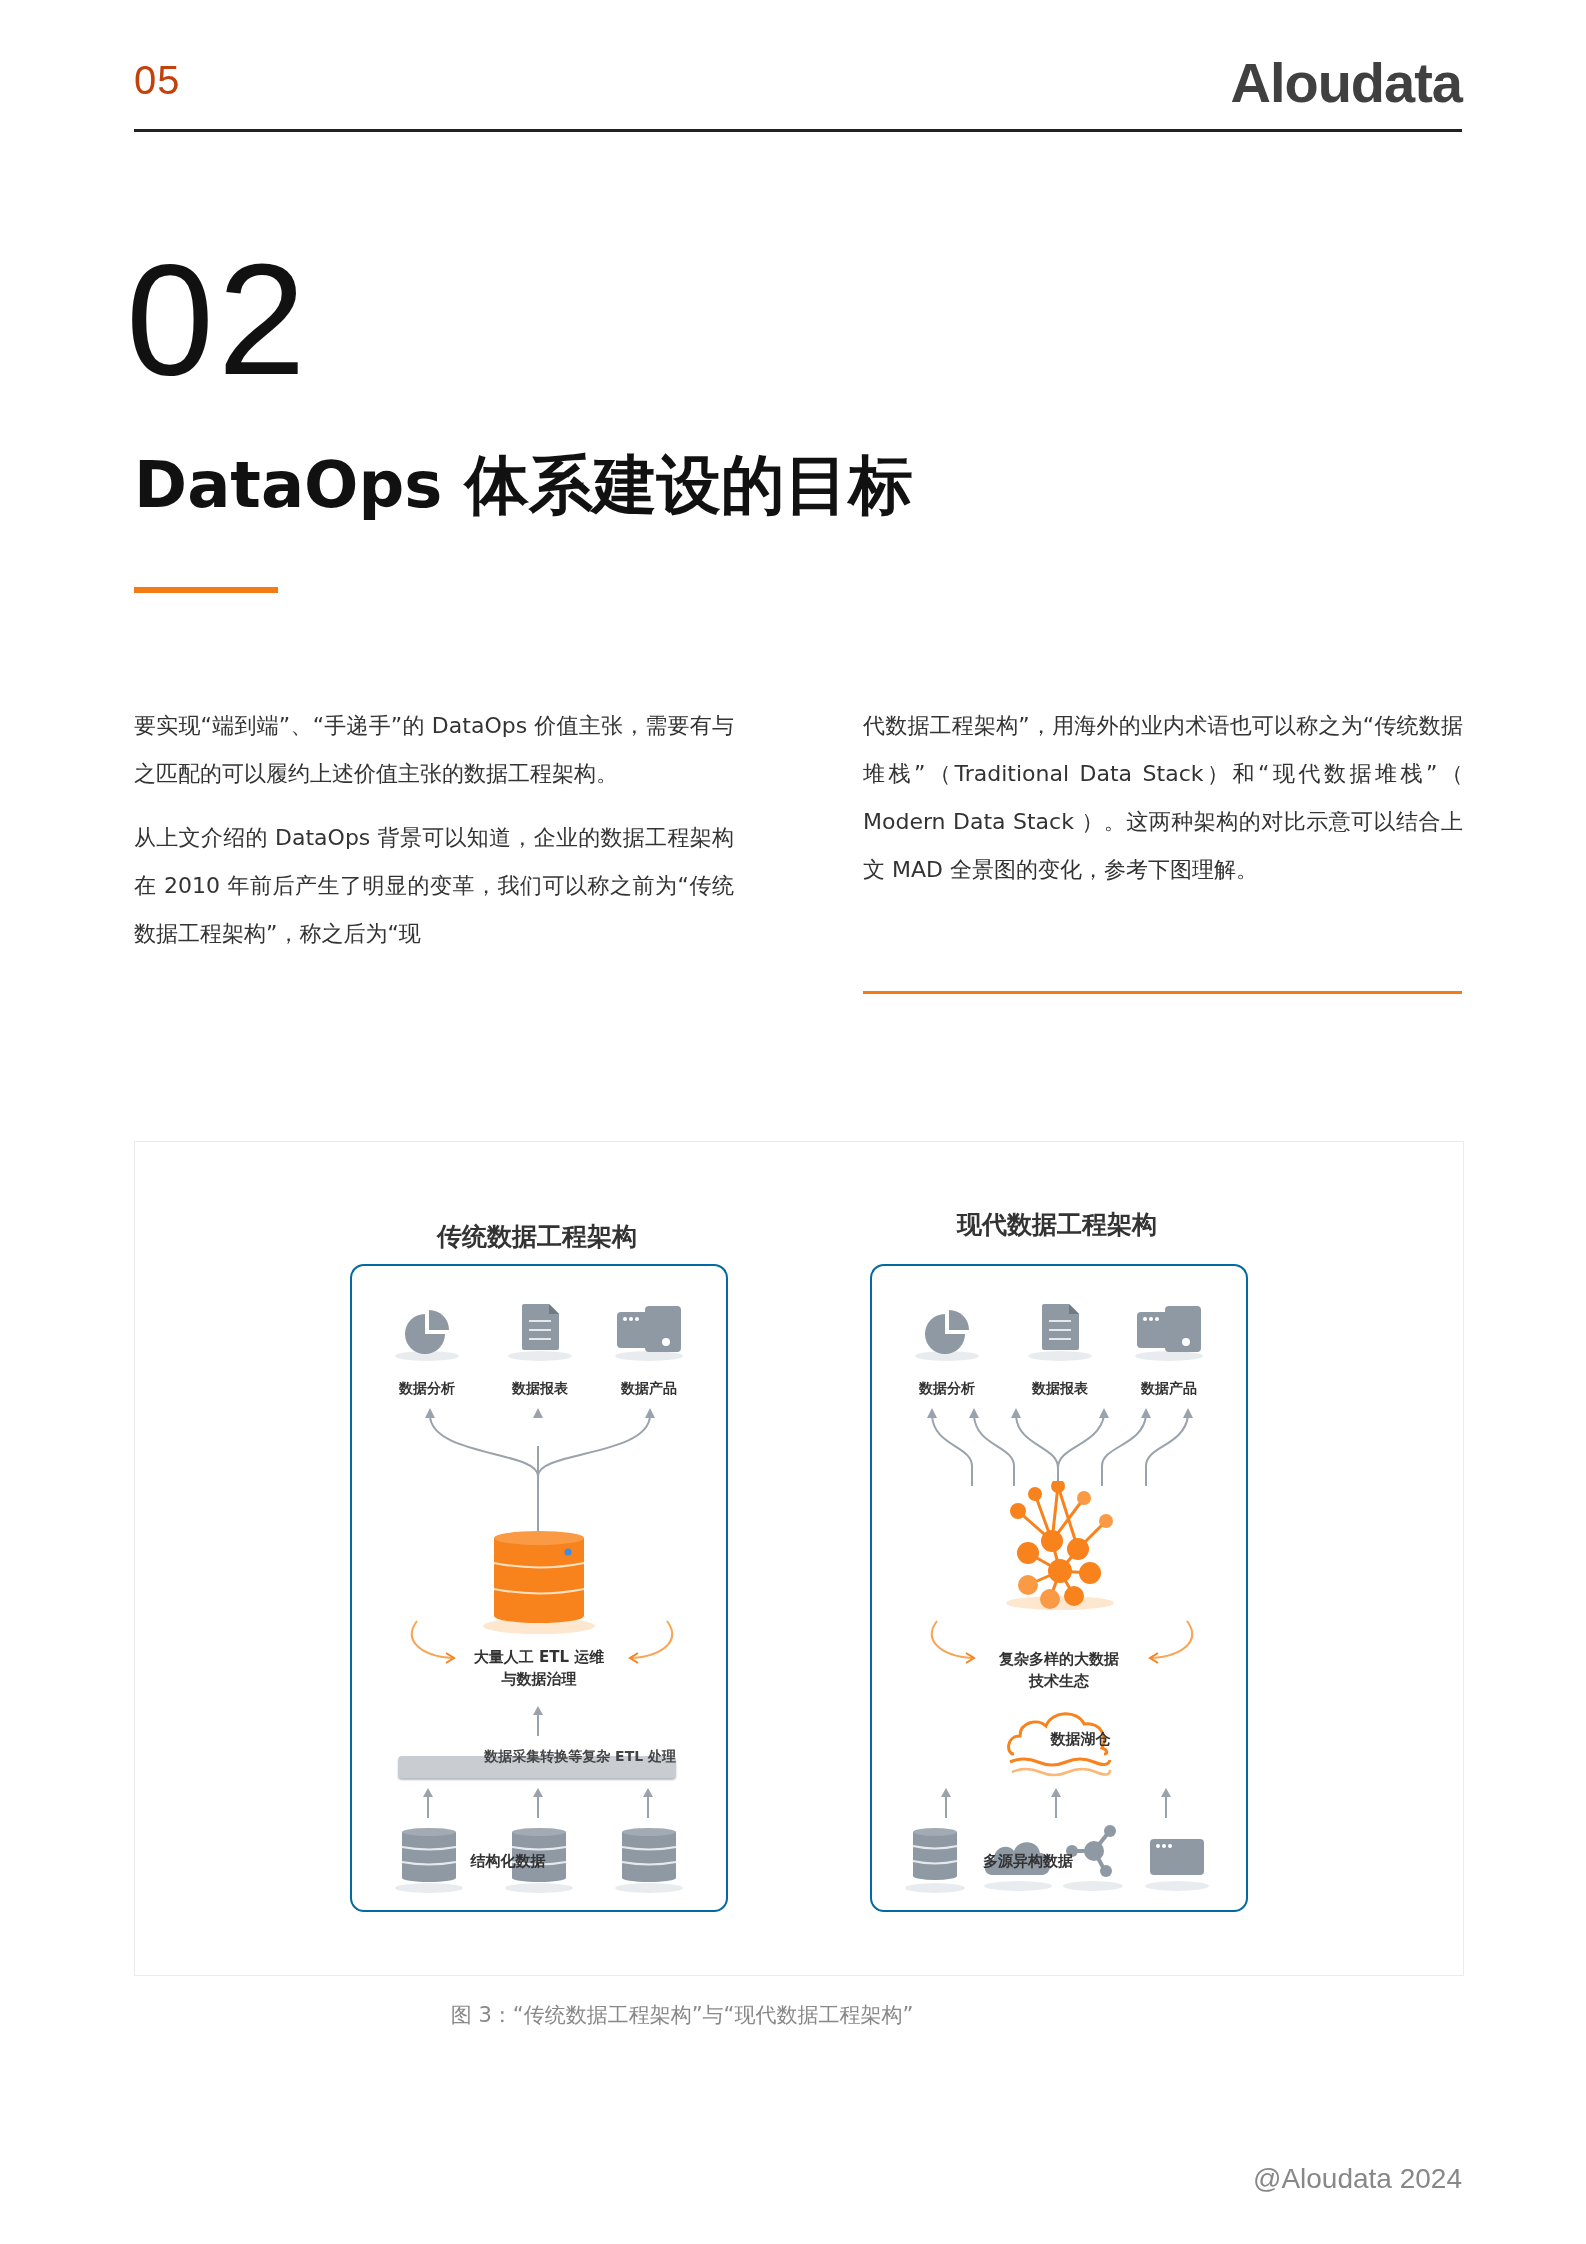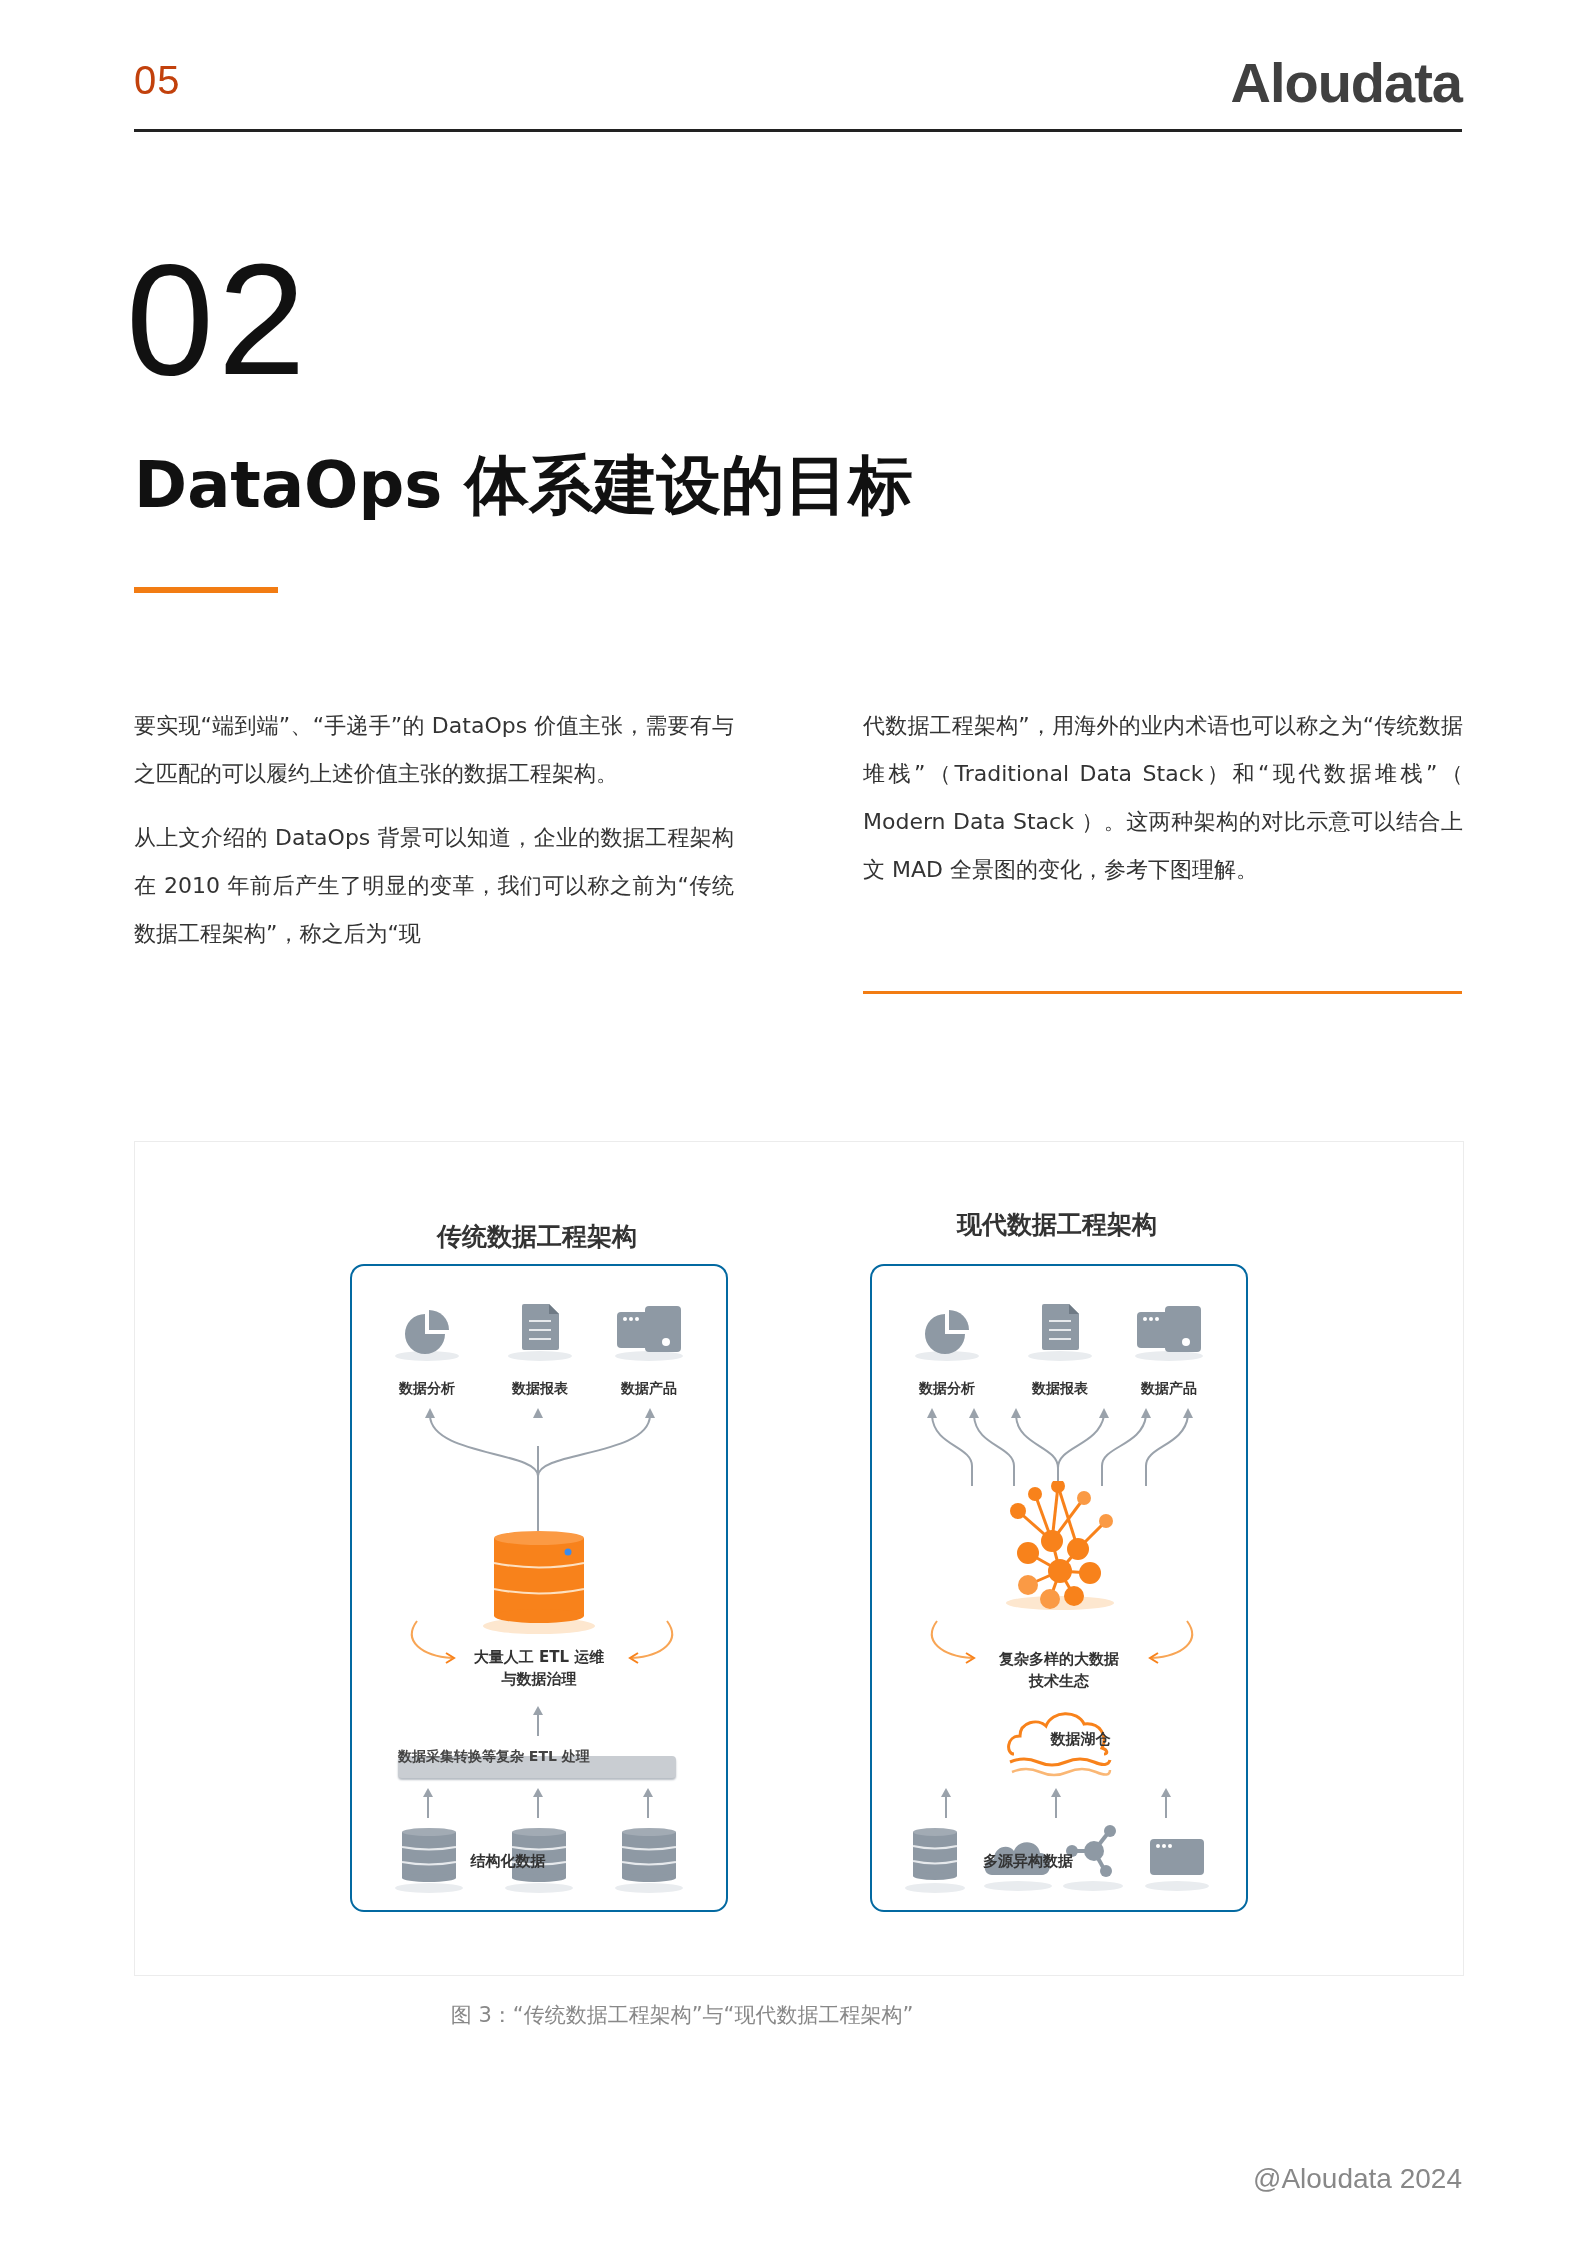--- a/index.html
+++ b/index.html
@@ -19,21 +19,21 @@
   .figure { left: 134px; top: 1141px; width: 1328px; height: 833px; border: 1.5px solid #ececec; background: #fff; }
   .fig-caption { left: 0; width: 1364px; top: 2001px; text-align: center; font-size: 21px; color: #888; }
   .footer { right: 124px; top: 2163px; font-size: 28px; color: #888; font-family: "Liberation Sans", sans-serif; }
 
   .panel-title { font-size: 25px; font-weight: bold; color: #333; text-align: center; width: 376px; }
   .panel { width: 374px; height: 644px; border: 2px solid #0369a1; border-radius: 14px; background: #fff; }
   .icon-label { font-size: 14px; font-weight: bold; color: #333; text-align: center; width: 100px; }
   .mid-label { font-size: 15px; font-weight: bold; color: #333; text-align: center; line-height: 22px; }
   .bottom-label { font-size: 15px; font-weight: bold; color: #333; text-align: center; width: 312px; }
   .etl-bar { height: 22px; background: #c9cdd2; border-radius: 4px; box-shadow: 0 2px 2px #b6bcc3; }
-  .etl-text { font-size: 14px; font-weight: bold; color: #444; text-align: left; }
+  .etl-text { font-size: 14px; font-weight: bold; color: #444; text-align: right; }
 </style>
 </head>
 <body>
 
 <div class="abs page-num">05</div>
 <div class="abs logo">Aloudata</div>
 <div class="abs header-rule"></div>
 
 <div class="abs chapter-num">02</div>
 <div class="abs chapter-title">DataOps 体系建设的目标</div>

